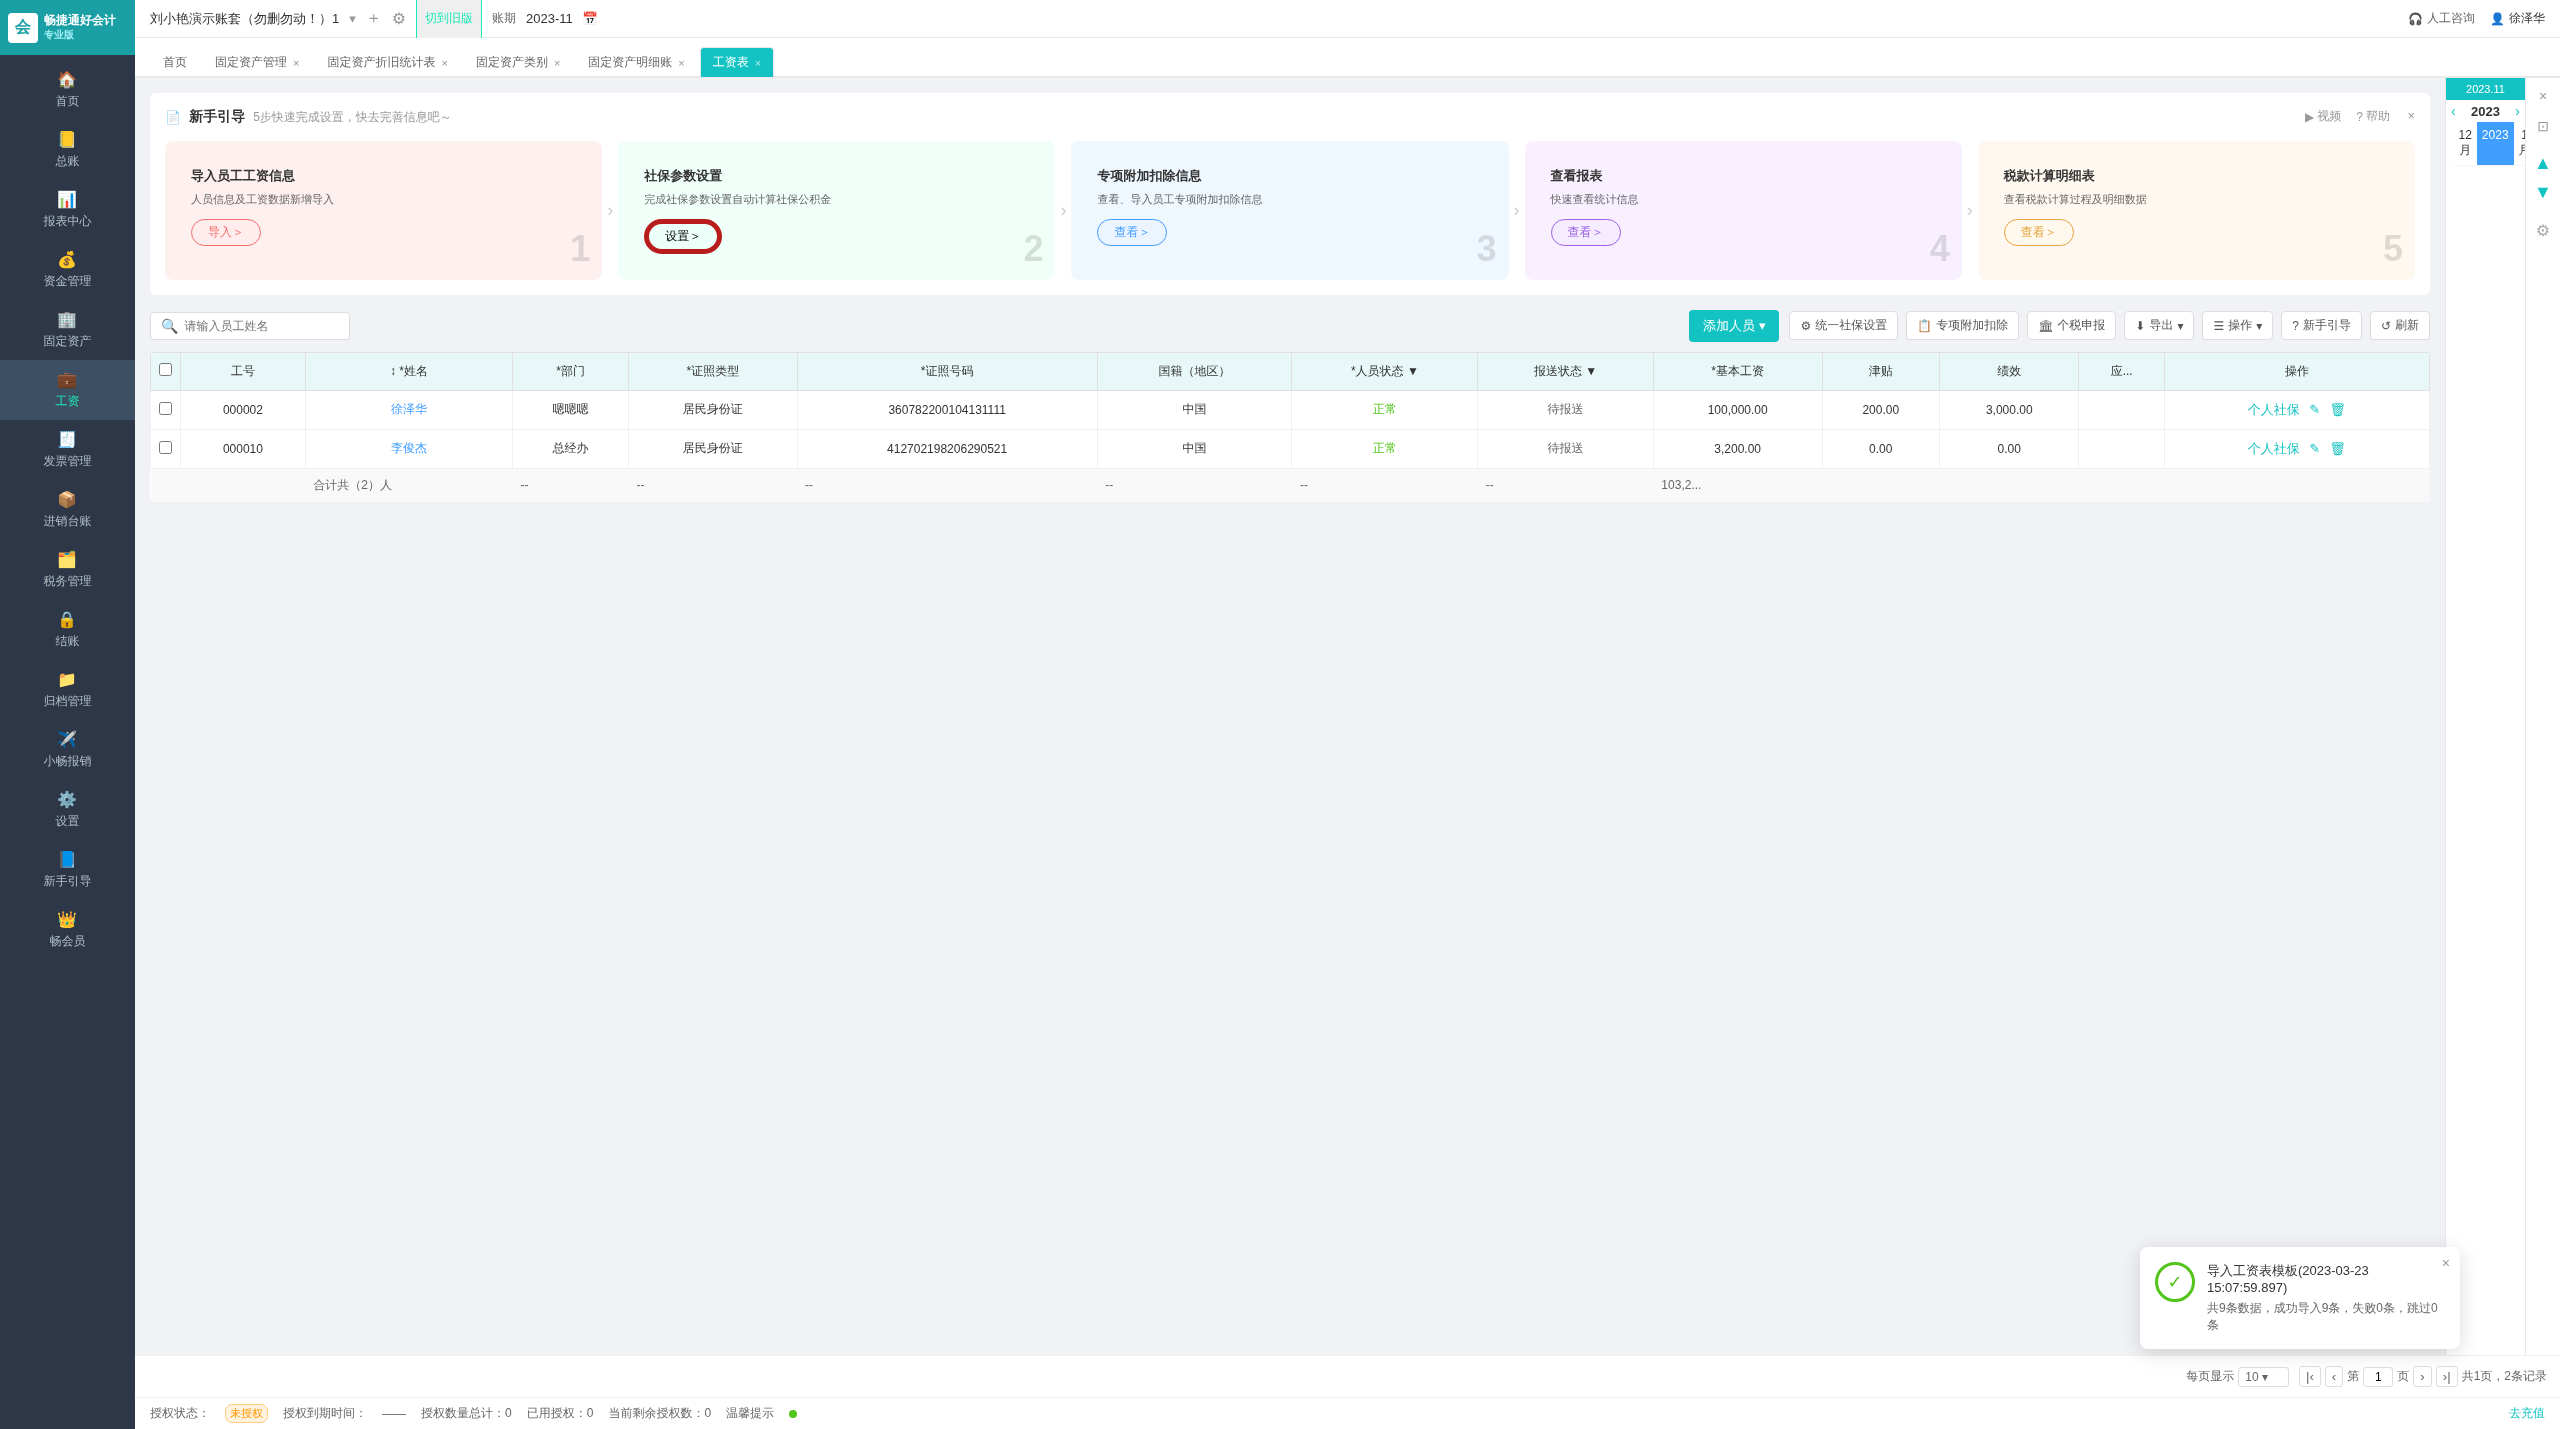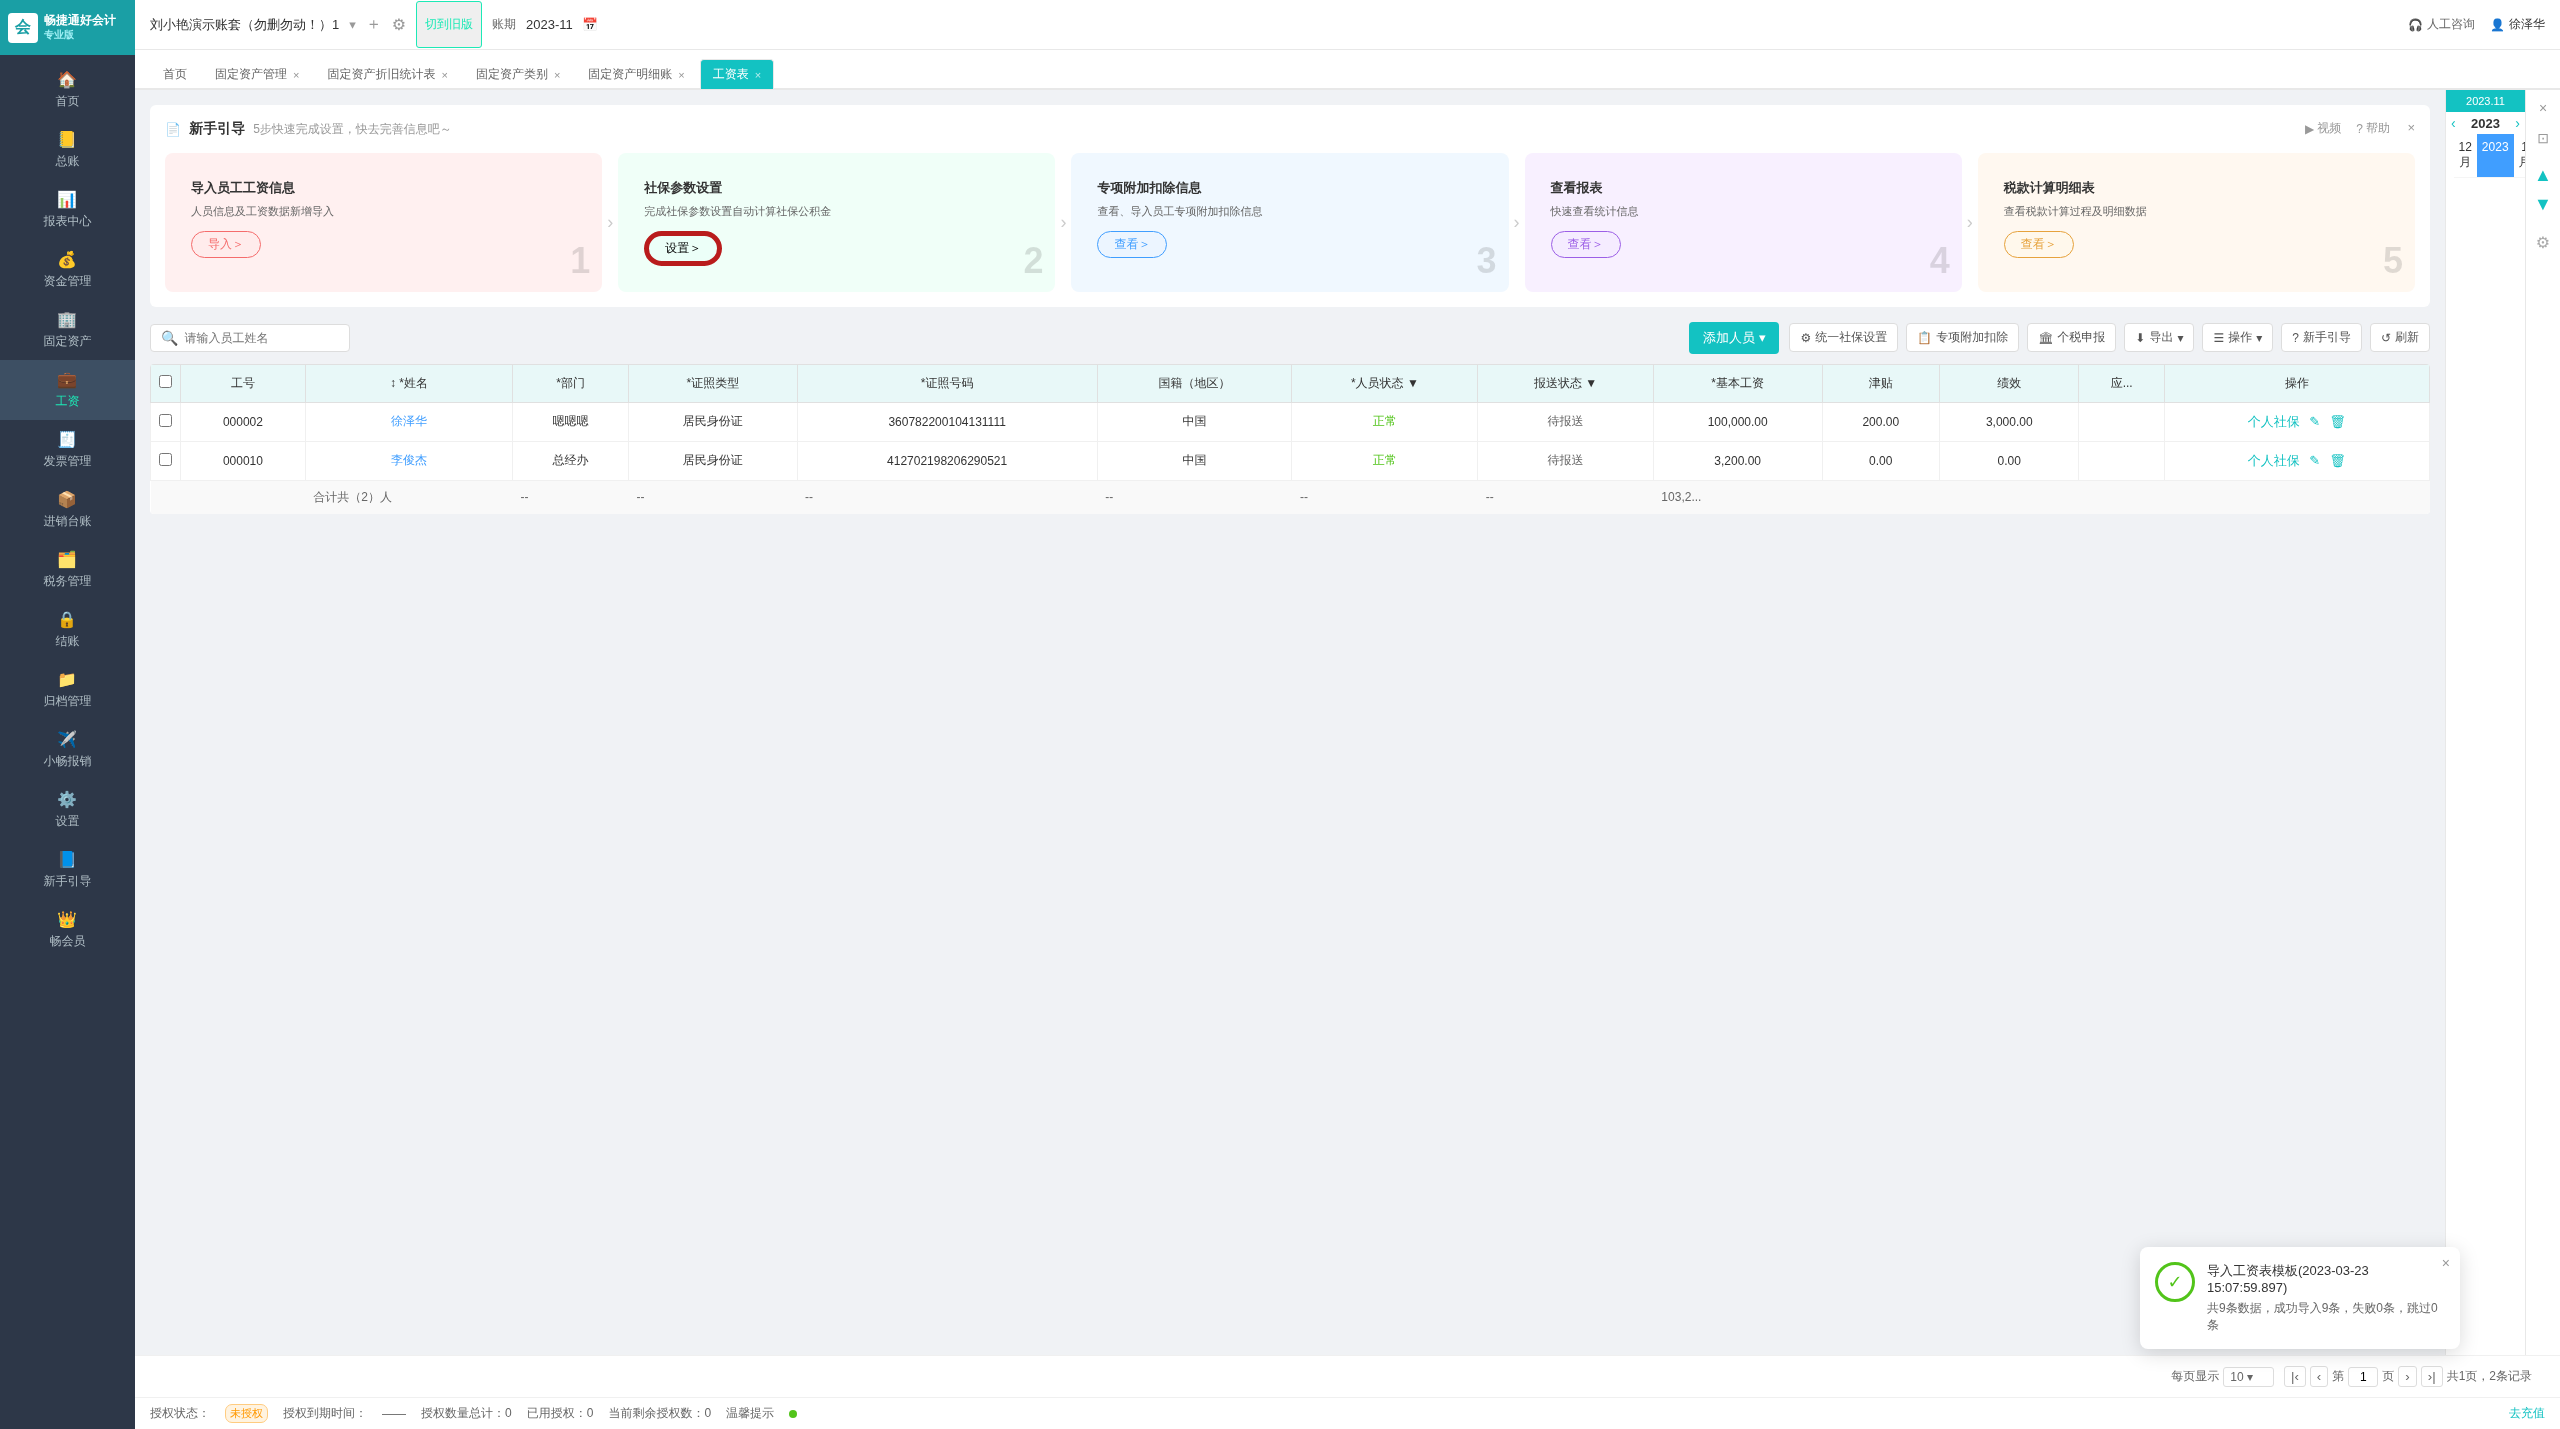--- a/index.html
+++ b/index.html
@@ -54,21 +54,21 @@
     .main-area {
       flex: 1;
       display: flex;
       flex-direction: column;
       overflow: hidden;
     }
 
     
     .top-bar {
       background: white;
-      height: 50px;
+      height: 38px;
       display: flex;
       align-items: center;
       padding: 0 15px;
       border-bottom: 1px solid #e8e8e8;
       gap: 10px;
       flex-shrink: 0;
     }
     .top-bar .account-name {
       color: #333;
       font-size: 13px;
@@ -286,21 +286,21 @@
     }
     .table-footer td {
       color: #666;
       font-size: 12px;
       padding: 8px;
     }
 
     
     .pagination-bar {
       background: white;
-      padding: 10px 28px;
+      padding: 10px 13px;
       display: flex;
       align-items: center;
       justify-content: flex-end;
       gap: 10px;
       border-top: 1px solid #f0f0f0;
       flex-shrink: 0;
       font-size: 12px;
       color: #666;
     }
     .page-size-select {

